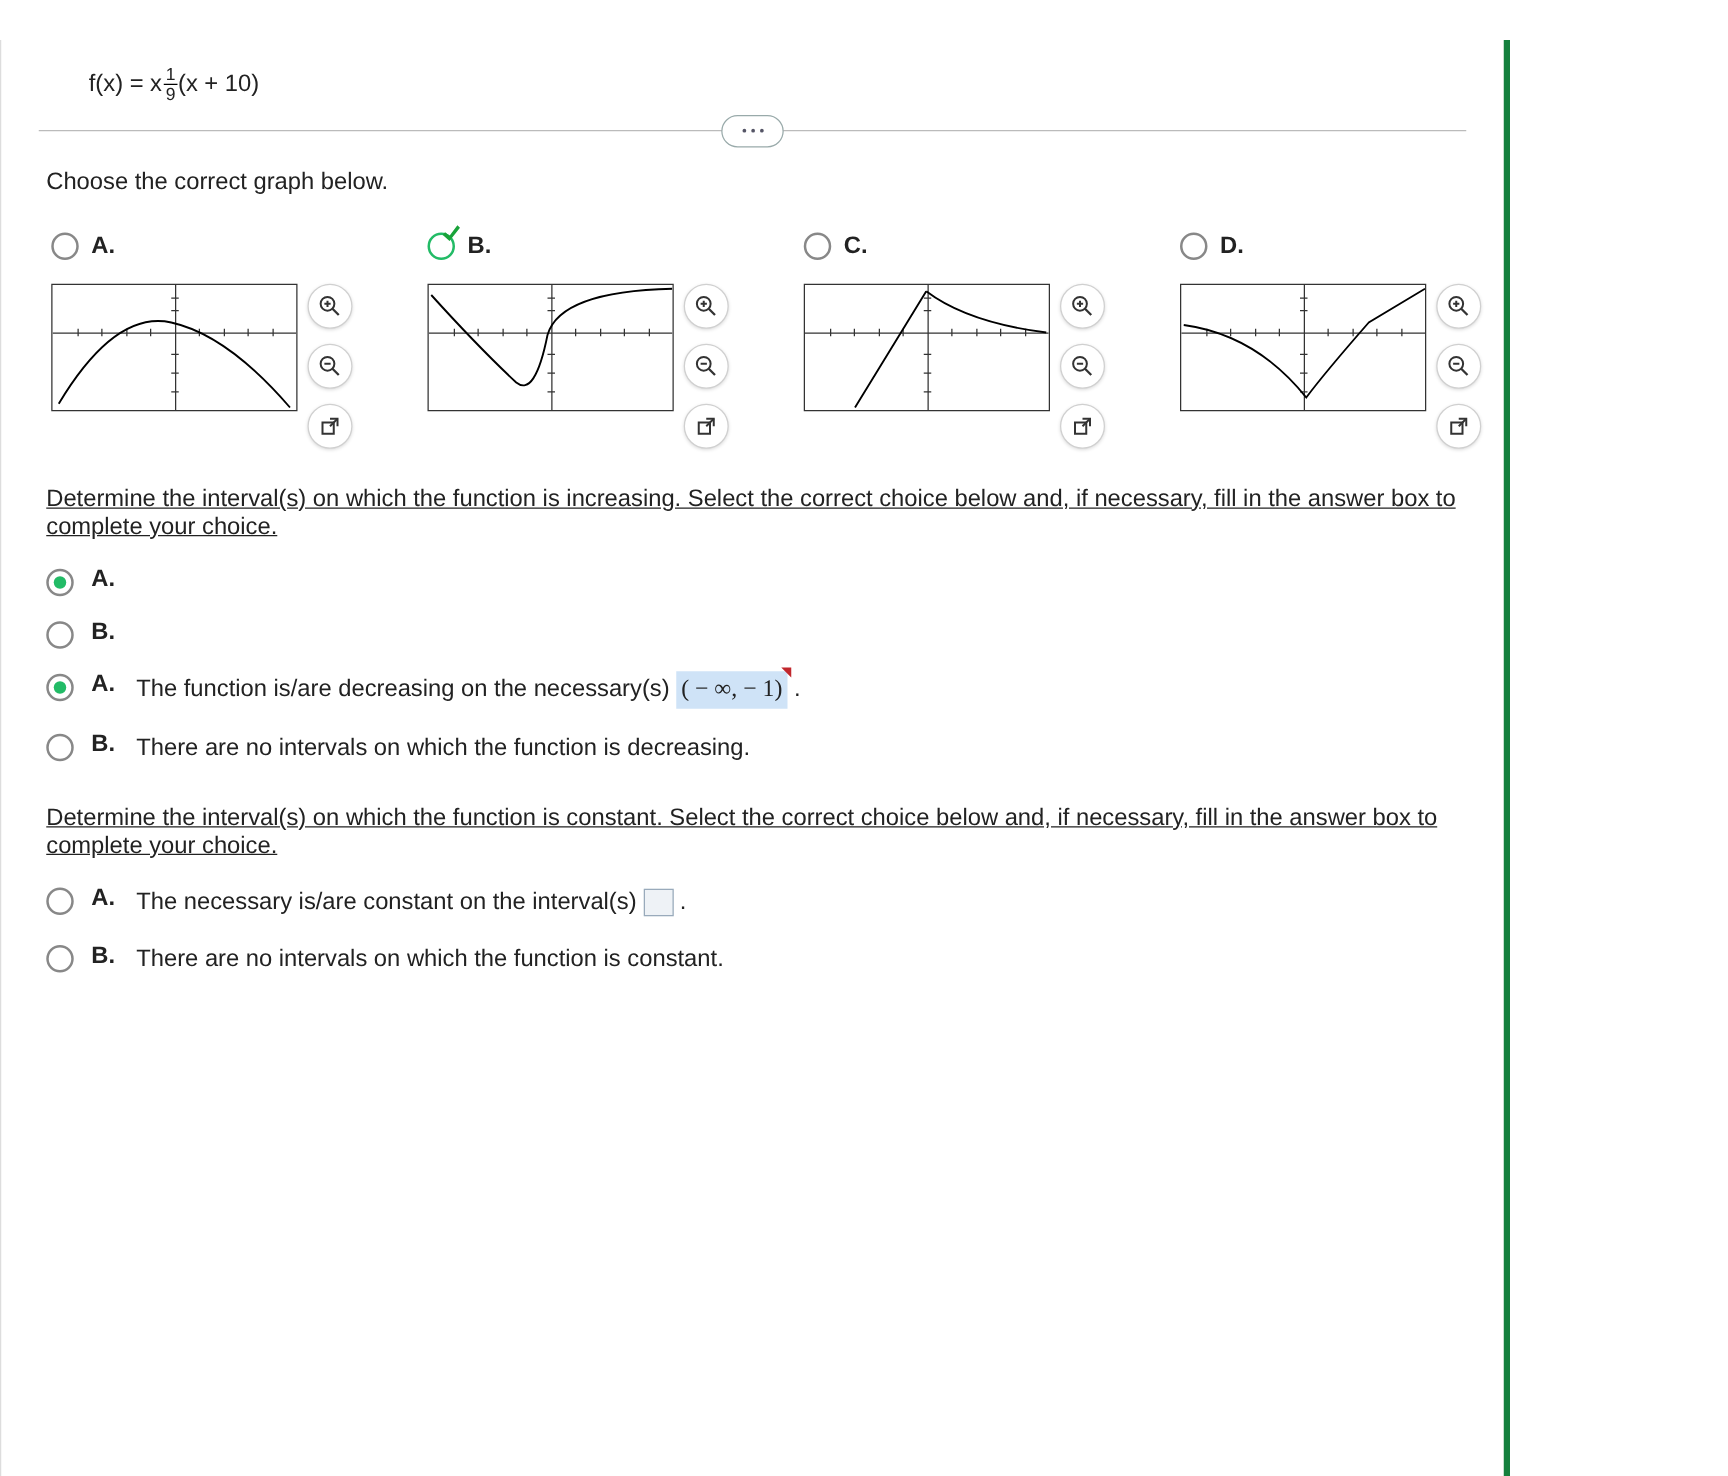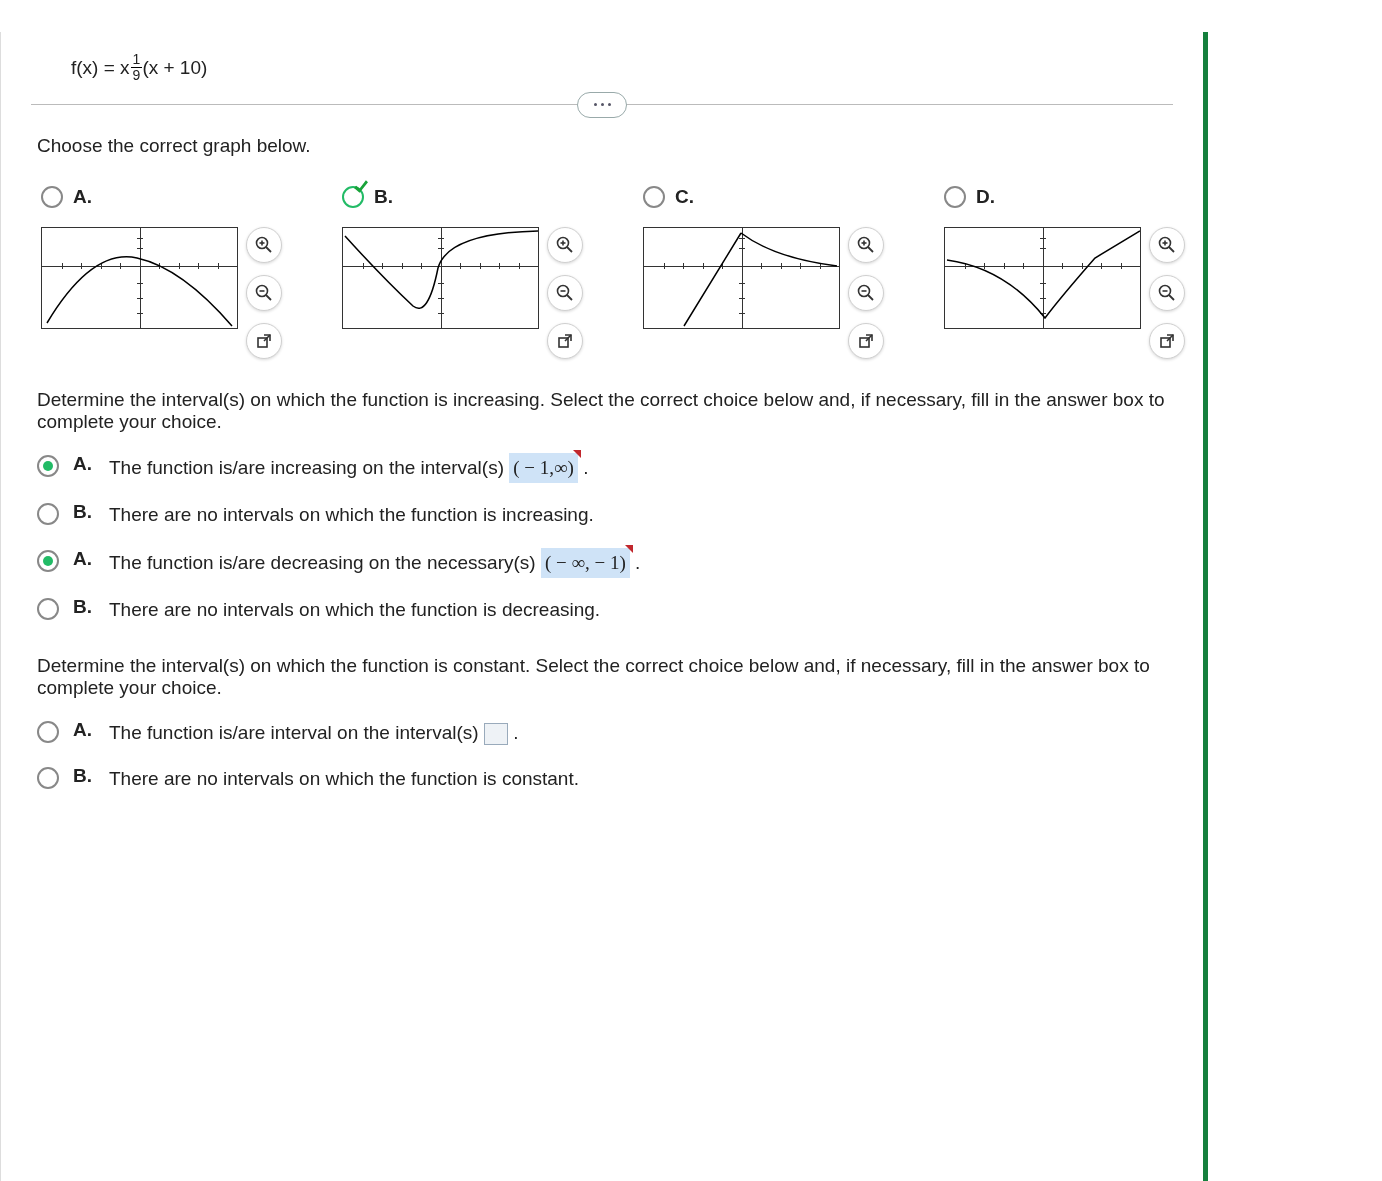--- a/index.html
+++ b/index.html
@@ -76,21 +76,21 @@
   .ticks-y { position:absolute; left:50%; top:0; bottom:0; width:8px;}
   .ticks-y span { position:absolute; left:-3px; height:1px; width:6px; background:#333;}
   .curve { position:absolute; inset:0;}
   .curve svg { width:100%; height:100%; display:block;}
   .tool-col { display:flex; flex-direction:column; gap:12px; }
   .tool-btn {
     width: 34px; height: 34px; border-radius: 50%; border:1px solid #d0d0d0;
     background:#fff; box-shadow: 0 1px 3px rgba(0,0,0,0.15);
     display:flex; align-items:center; justify-content:center; cursor:pointer; font-size:16px; color:#333;
   }
-  .q-block { margin: 30px 6px 20px 6px; }
+  .q-block { margin: 30px 6px 20px 6px; text-decoration: underline; }
   .opt-row { display:flex; align-items:flex-start; gap:14px; margin: 18px 0 10px 6px;}
   .opt-row .radio { margin-top:2px;}
   .opt-label { font-weight:bold; width:22px; flex-shrink:0;}
   .opt-text { line-height:1.5; }
   .answer-chip {
     display:inline-block; background:#cfe3f7; padding: 1px 4px; position:relative; font-family: 'Times New Roman', serif;
   }
   .answer-chip .flag {
     position:absolute; top:-3px; right:-3px; width:0; height:0;
     border-left:8px solid transparent; border-top:8px solid #c1272d;
@@ -361,49 +361,45 @@
             </div>
         </div>
       </div>
     </div>
   </div>
 
   <div class="q-block">Determine the interval(s) on which the function is increasing. Select the correct choice below and, if necessary, fill in the answer box to complete your choice.</div>
   <div class="opt-row">
     <span class="radio plain selected"></span>
     <span class="opt-label">A.</span>
-    <span class="opt-text">
-      <span>The function is/are increasing on the interval(s) </span><span class="answer-chip"><span>( − 1,∞)</span><span class="flag"></span></span><span> .</span>
-    </span>
   </div>
   <div class="opt-row">
     <span class="radio plain"></span>
     <span class="opt-label">B.</span>
-    <span class="opt-text">There are no intervals on which the function is increasing.</span>
   </div>
 
   <div class="opt-row">
     <span class="radio plain selected"></span>
     <span class="opt-label">A.</span>
     <span class="opt-text">
       <span>The function is/are decreasing on the necessary(s) </span><span class="answer-chip"><span>( − ∞, − 1)</span><span class="flag"></span></span><span> .</span>
     </span>
   </div>
   <div class="opt-row">
     <span class="radio plain"></span>
     <span class="opt-label">B.</span>
     <span class="opt-text">There are no intervals on which the function is decreasing.</span>
   </div>
 
   <div class="q-block">Determine the interval(s) on which the function is constant. Select the correct choice below and, if necessary, fill in the answer box to complete your choice.</div>
   <div class="opt-row">
     <span class="radio plain"></span>
     <span class="opt-label">A.</span>
     <span class="opt-text">
-      <span>The function is/are interval on the interval(s) </span><span class="empty-box"></span><span> .</span>
+      <span>The necessary is/are constant on the interval(s) </span><span class="empty-box"></span><span> .</span>
     </span>
   </div>
   <div class="opt-row">
     <span class="radio plain"></span>
     <span class="opt-label">B.</span>
     <span class="opt-text">There are no intervals on which the function is constant.</span>
   </div>
 
 </div>
 

